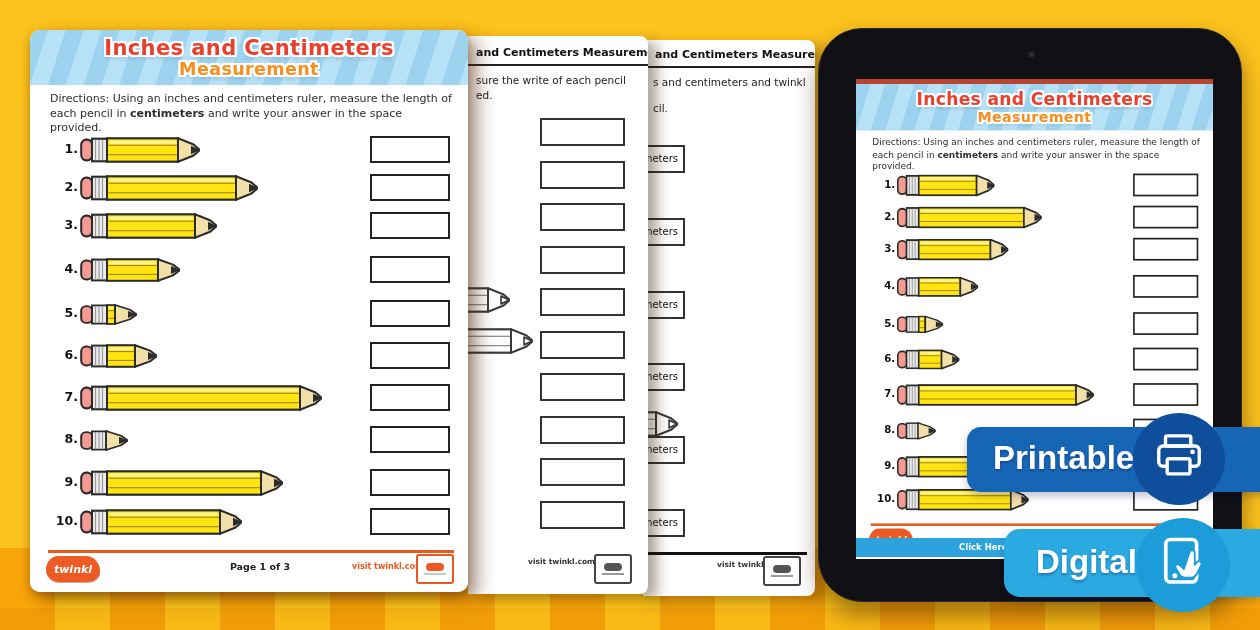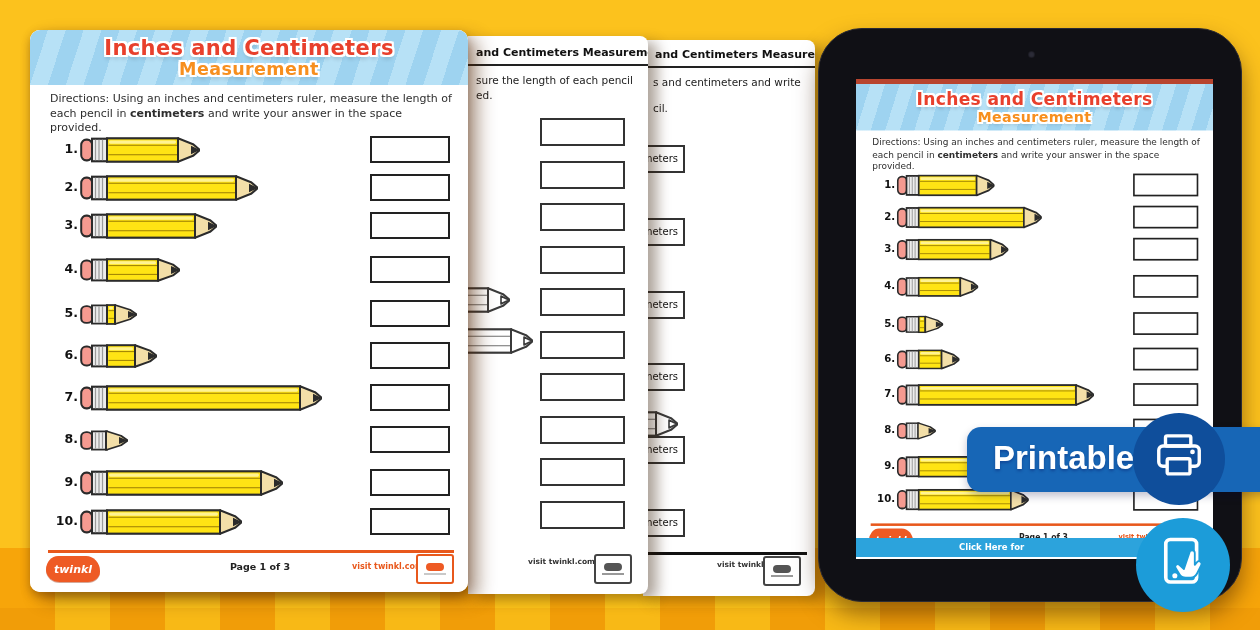--- a/index.html
+++ b/index.html
@@ -90,21 +90,21 @@
 </style>
 </head>
 <body>
 
 <div class="stage">
   <div class="bg-stripes"></div>
 
   <section class="sheet bw" id="page3">
     <div class="bw-header" style="top:8px;left:12px">and Centimeters Measurement</div>
     <div class="bw-rule" style="top:26px"></div>
-    <div class="bw-dir" style="top:36px;left:10px">s and centimeters and write</div>
+    <div class="bw-dir" style="top:36px;left:10px">s and centimeters and twinkl</div>
     <div class="bw-dir" style="top:62px;left:10px">cil.</div>
     <div id="p3boxes">
         <div class="bw-box" style="left: -48px; top: 105px; width: 90px; height: 28px;">
           <span>ntimeters</span>
         </div>
         <div class="bw-box" style="left: -48px; top: 178px; width: 90px; height: 28px;">
           <span>ntimeters</span>
         </div>
         <div class="bw-box" style="left: -48px; top: 251px; width: 90px; height: 28px;">
           <span>ntimeters</span>
@@ -137,21 +137,21 @@
     <div class="bw-visit" style="top:520px;left:74px">visit twinkl.com</div>
     <div class="stamp bw" style="top:516px;left:120px">
         <i></i>
         <em></em>
       </div>
   </section>
 
   <section class="sheet bw" id="page2">
     <div class="bw-header" style="top:10px;left:8px">and Centimeters Measurement</div>
     <div class="bw-rule" style="top:28px"></div>
-    <div class="bw-dir" style="top:38px;left:8px">sure the length of each pencil</div>
+    <div class="bw-dir" style="top:38px;left:8px">sure the write of each pencil</div>
     <div class="bw-dir" style="top:53px;left:8px">ed.</div>
     <div id="p2boxes">
         <div class="bw-box" style="left: 72px; top: 82px; width: 85px; height: 28px;"></div>
         <div class="bw-box" style="left: 72px; top: 125px; width: 85px; height: 28px;"></div>
         <div class="bw-box" style="left: 72px; top: 167px; width: 85px; height: 28px;"></div>
         <div class="bw-box" style="left: 72px; top: 210px; width: 85px; height: 28px;"></div>
         <div class="bw-box" style="left: 72px; top: 252px; width: 85px; height: 28px;"></div>
         <div class="bw-box" style="left: 72px; top: 295px; width: 85px; height: 28px;"></div>
         <div class="bw-box" style="left: 72px; top: 337px; width: 85px; height: 28px;"></div>
         <div class="bw-box" style="left: 72px; top: 380px; width: 85px; height: 28px;"></div>
@@ -589,20 +589,23 @@
         <g fill="none" stroke="#fff" stroke-width="4" stroke-linejoin="round">
           <rect x="16" y="7" width="30" height="12" rx="2"></rect>
           <rect x="8" y="19" width="48" height="24" rx="5"></rect>
           <rect x="18" y="34" width="27" height="18" rx="2" fill="#0F4E9B"></rect>
         </g>
         <circle cx="48" cy="26" r="2.8" fill="#fff"></circle>
       </svg>
     </span>
   </div>
 
+  <div class="band" id="digital-band">
+    <span class="lbl">Digital</span>
+  </div>
   <div id="digital-circle">
     <span>
       <svg width="58" height="58" viewBox="0 0 64 64">
         <g fill="none" stroke="#fff" stroke-width="4" stroke-linejoin="round" stroke-linecap="round">
           <rect x="13" y="6" width="34" height="47" rx="5"></rect>
         </g>
         <circle cx="23" cy="46" r="2.8" fill="#fff"></circle>
         <path d="M39 21 c0-4 6-4 6 0 v13 l2.5-3 c2.3-2.6 6.2 .2 4.6 3.4 l-4.6 9.2 c-1.5 3-4 4.6-7.2 4.6 h-5.2 c-3 0-5.7-1.5-7.2-4 l-4-6.6 c-1.8-3 1.9-5.7 4.3-3.4 l4.8 4.5 z" fill="#fff" stroke="#1C9CD9" stroke-width="2" stroke-linejoin="round"></path>
       </svg>
     </span>

